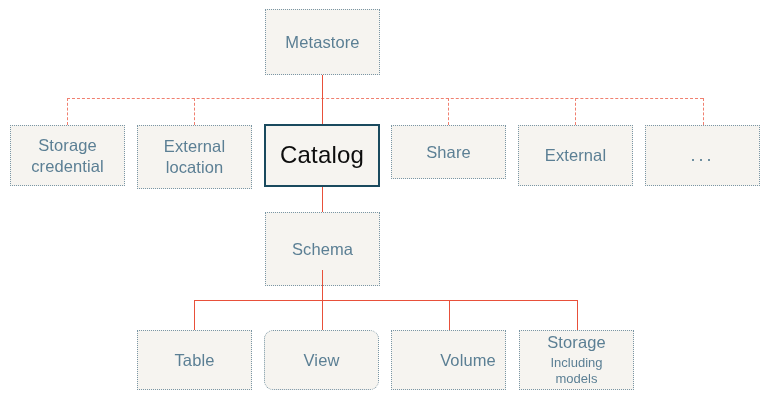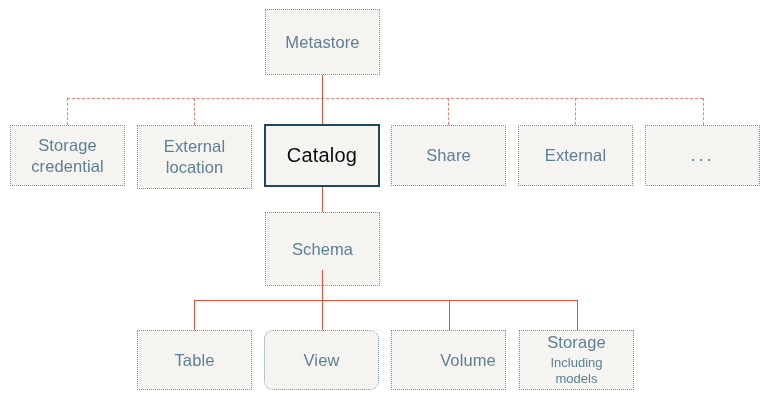--- a/index.html
+++ b/index.html
@@ -42,21 +42,21 @@
     justify-content:center;
     text-align:center;
     color:#5b7f94;
     font-size:16.5px;
     line-height:1.26;
     letter-spacing:.1px;
   }
   .node.primary{
     border:2px solid #1a4a5e;
     color:#0d0d0d;
-    font-size:20px;
+    font-size:24px;
     letter-spacing:.2px;
   }
   .node .sub{
     font-size:13px;
     line-height:1.28;
     margin-top:2px;
     color:#5b7f94;
     letter-spacing:0;
   }
   .node .title{display:block;text-align:center;}
@@ -89,21 +89,21 @@
 
   <div class="node" style="left:137px;top:125px;width:115px;height:64px;">
     <span class="title">External</span>
     <span class="title">location</span>
   </div>
 
   <div class="node primary" style="left:264px;top:124px;width:116px;height:63px;">
     <span class="title">Catalog</span>
   </div>
 
-  <div class="node" style="left:391px;top:125px;width:115px;height:61px;">
+  <div class="node" style="left:391px;top:125px;width:115px;height:54px;">
     <span class="title">Share</span>
   </div>
 
   <div class="node" style="left:518px;top:125px;width:115px;height:61px;">
     <span class="title">External</span>
   </div>
 
   <div class="node dots" style="left:645px;top:125px;width:115px;height:61px;">
     <span class="title">...</span>
   </div>

